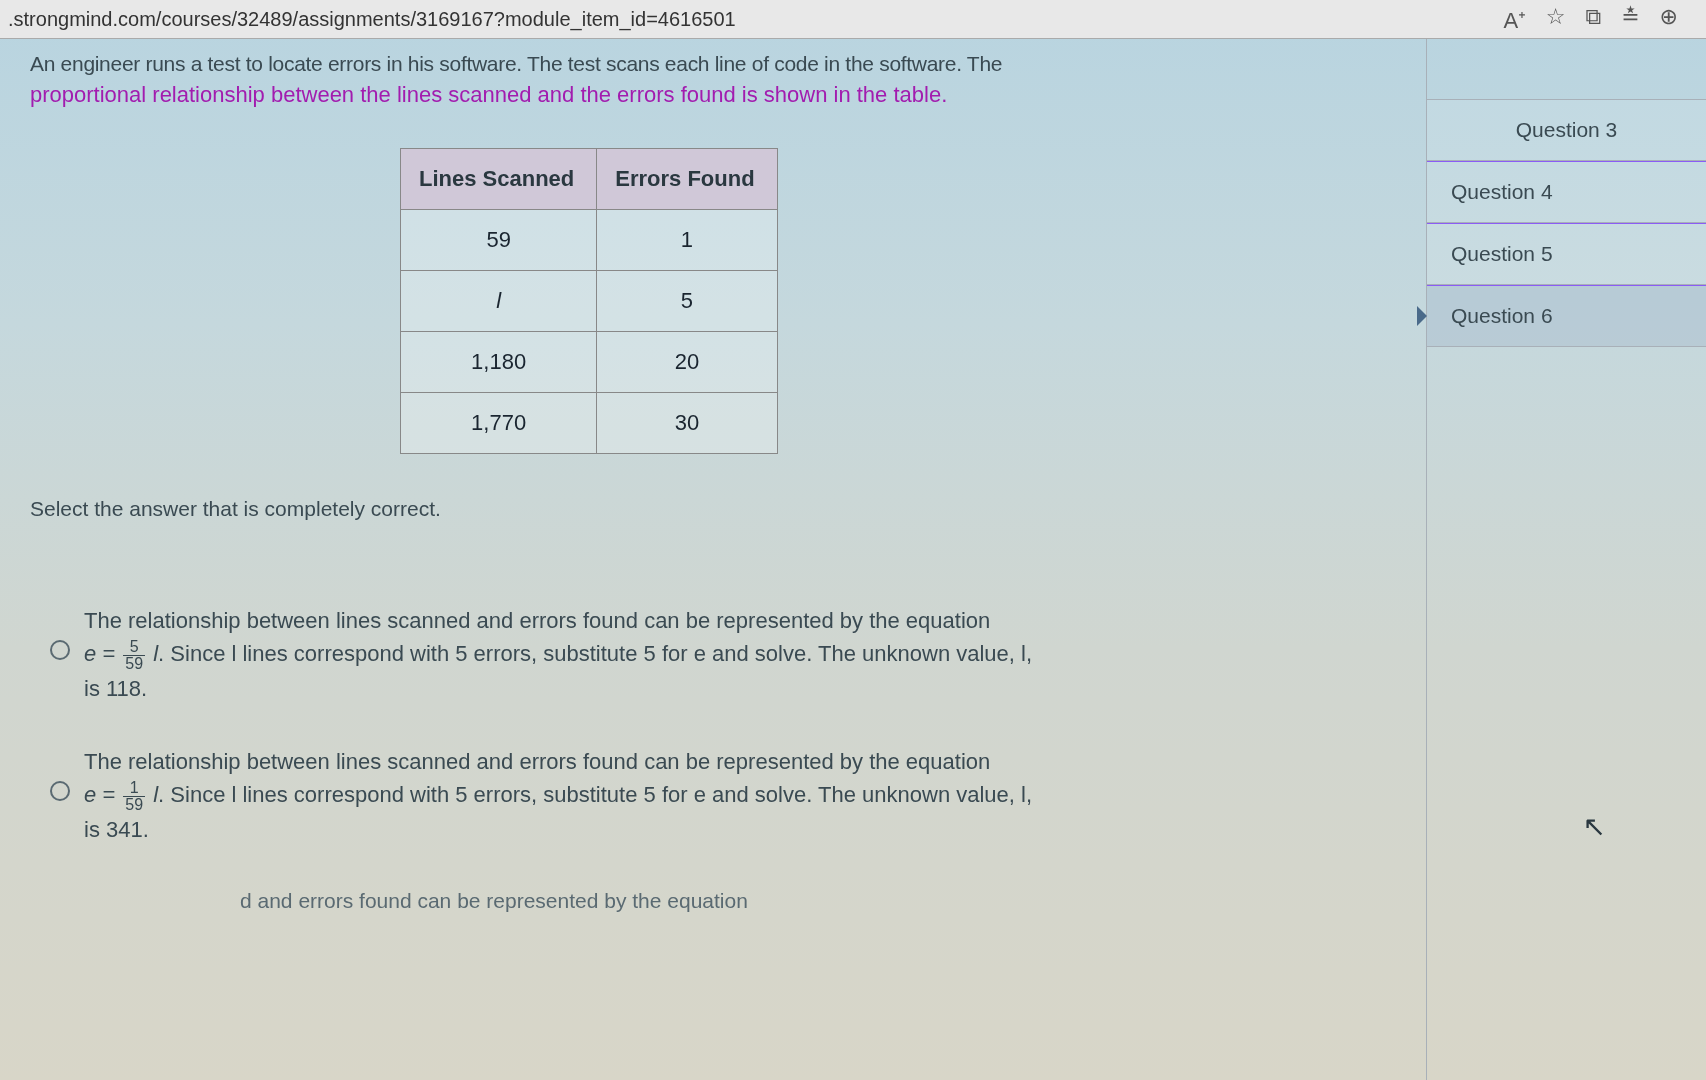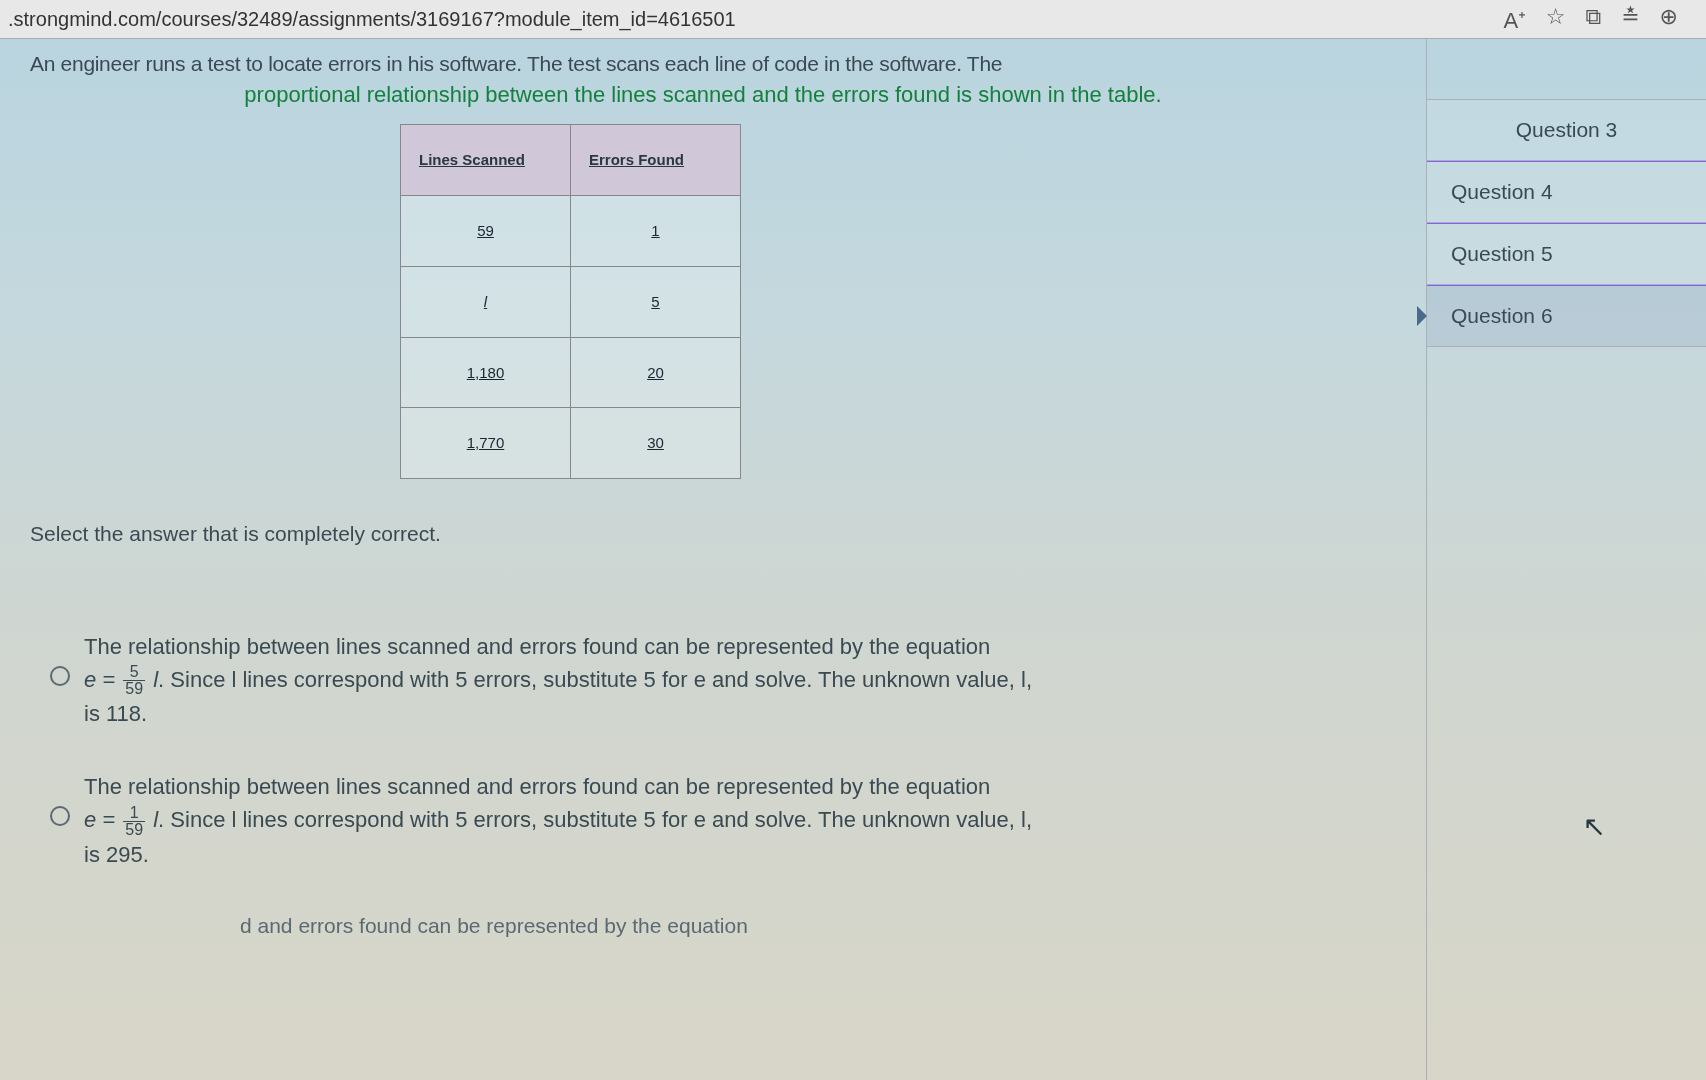--- a/index.html
+++ b/index.html
@@ -35,36 +35,34 @@
       font-size: 22px;
       line-height: 1.45;
     }
     .intro-top {
       font-size: 21px;
       letter-spacing: -0.3px;
       color: #3a4a52;
     }
     .intro-bottom {
       font-size: 22px;
-      color: #15803d;
-      margin-bottom: 13px;
-      text-align: center;
+      color: #a21caf;
+      margin-bottom: 37px;
     }
     table.data {
       border-collapse: collapse;
       margin: 10px auto 40px 370px;
       background: rgba(255,255,255,0.25);
     }
     table.data th, table.data td {
       border: 1px solid #888;
-      padding: 24px 22px;
+      padding: 14px 22px;
       text-align: center;
-      font-size: 15px;
+      font-size: 22px;
       min-width: 170px;
-      text-decoration: underline;
     }
     table.data th {
       background: #d0c8d8;
       font-weight: bold;
       text-align: left;
       padding-left: 18px;
     }
     table.data td {
       font-weight: 500;
       color: #1a2530;
@@ -214,21 +212,21 @@
       </div>
 
       <div class="answer">
         <div class="radio"></div>
         <div class="answer-text">
           <span>The relationship between lines scanned and errors found can be represented by the equation</span><br>
           <span class="italic">e = </span><span class="frac">
               <span class="num">1</span>
               <span class="den">59</span>
             </span><span class="italic"> l</span><span>. Since l lines correspond with 5 errors, substitute 5 for e and solve. The unknown value, l,</span><br>
-          <span>is 295.</span>
+          <span>is 341.</span>
         </div>
       </div>
 
     </div>
 
     <div class="cut-line">d and errors found can be represented by the equation</div>
   </div>
 
   <div class="sidebar">
     <div class="qnav-item">Question 3</div>

